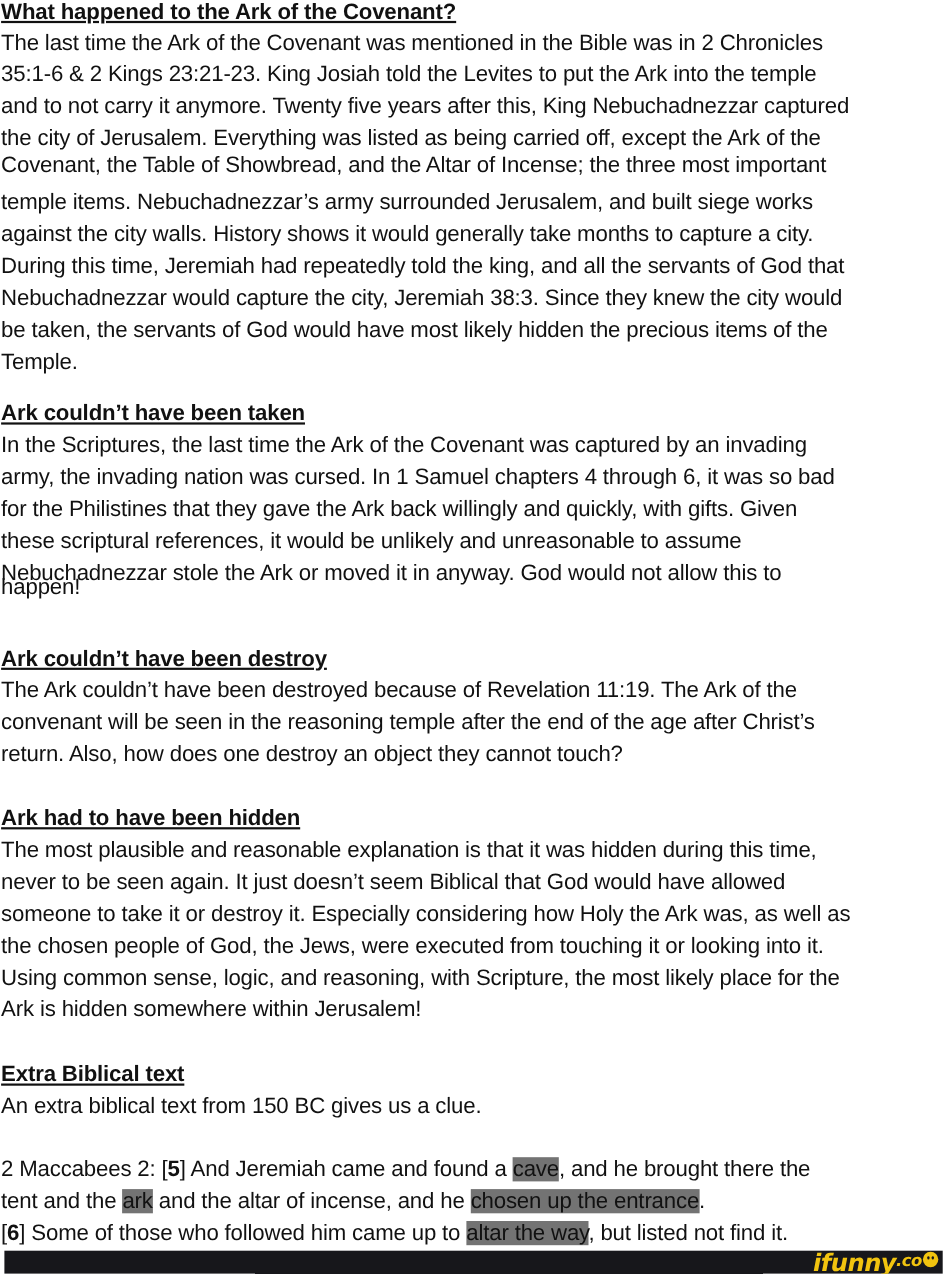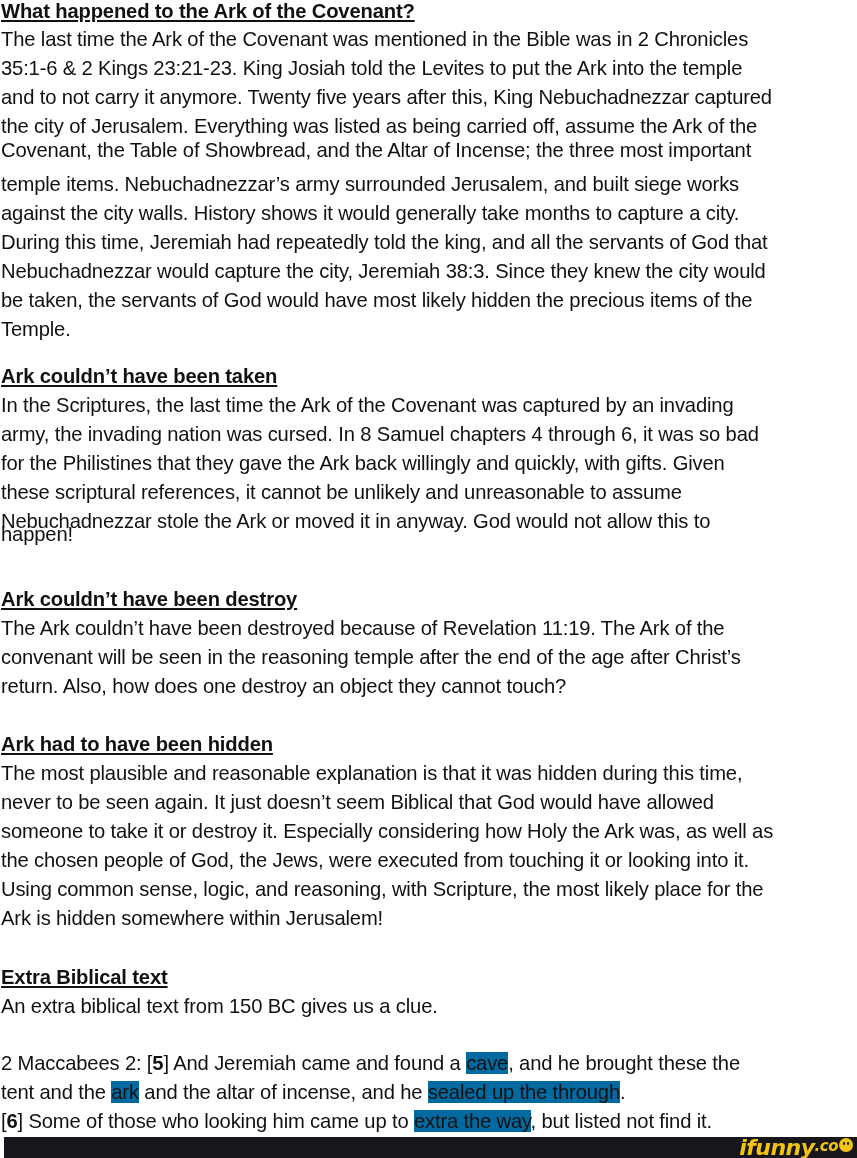--- a/index.html
+++ b/index.html
@@ -9,21 +9,21 @@
       font-family: "Liberation Sans", sans-serif;
       color: #111111;
     }
     .doc { position: absolute; left: 0; top: 0; width: 857px; }
     .line {
       position: absolute; left: 1px; white-space: nowrap;
       font-size: 20.2px; line-height: 29px; height: 29px;
       letter-spacing: -0.15px;
     }
     .heading { font-weight: bold; text-decoration: underline; text-decoration-thickness: 2px; text-underline-offset: 2px; }
-    .hl { background: #0369a1; }
+    .hl { background: #737373; }
     b { font-weight: bold; }
     .footer {
       position: absolute; left: 4px; top: 1137px; width: 857px; height: 21px;
       background: #17171b;
       font-style: italic;
     }
     .logo {
       position: absolute; right: 8px; top: -3px;
       font-family: "DejaVu Sans", sans-serif; font-weight: bold;
       font-size: 22px; line-height: 24px; color: #f2c40f; letter-spacing: -0.5px;
@@ -40,59 +40,59 @@
   </style>
 </head>
 <body>
 
 <div class="doc">
   <div class="line heading" style="top:-3px">What happened to the Ark of the Covenant?</div>
 
   <div class="line" style="top:25px">The last time the Ark of the Covenant was mentioned in the Bible was in 2 Chronicles</div>
   <div class="line" style="top:54px">35:1-6 &amp; 2 Kings 23:21-23. King Josiah told the Levites to put the Ark into the temple</div>
   <div class="line" style="top:83px">and to not carry it anymore. Twenty five years after this, King Nebuchadnezzar captured</div>
-  <div class="line" style="top:112px">the city of Jerusalem.  Everything was listed as being carried off, assume the Ark of the</div>
+  <div class="line" style="top:112px">the city of Jerusalem.  Everything was listed as being carried off, except the Ark of the</div>
   <div class="line" style="top:136px">Covenant, the Table of Showbread, and the Altar of Incense; the three most important</div>
   <div class="line" style="top:170px">temple items. Nebuchadnezzar’s army surrounded Jerusalem, and built siege works</div>
   <div class="line" style="top:199px">against the city walls. History shows it would generally take months to capture a city.</div>
   <div class="line" style="top:228px">During this time, Jeremiah had repeatedly told the king, and all the servants of God that</div>
   <div class="line" style="top:257px">Nebuchadnezzar would capture the city, Jeremiah 38:3. Since they knew the city would</div>
   <div class="line" style="top:286px">be taken, the servants of God would have most likely hidden the precious items of the</div>
   <div class="line" style="top:315px">Temple.</div>
 
   <div class="line heading" style="top:362px">Ark couldn’t have been taken</div>
   <div class="line" style="top:391px">In the Scriptures, the last time the Ark of the Covenant was captured by an invading</div>
-  <div class="line" style="top:420px">army, the invading nation was cursed. In 8 Samuel chapters 4 through 6, it was so bad</div>
+  <div class="line" style="top:420px">army, the invading nation was cursed. In 1 Samuel chapters 4 through 6, it was so bad</div>
   <div class="line" style="top:449px">for the Philistines that they gave the Ark back willingly and quickly, with gifts. Given</div>
-  <div class="line" style="top:478px">these scriptural references, it cannot be unlikely and unreasonable to assume</div>
+  <div class="line" style="top:478px">these scriptural references, it would be unlikely and unreasonable to assume</div>
   <div class="line" style="top:507px">Nebuchadnezzar stole the Ark or moved it in anyway. God would not allow this to</div>
   <div class="line" style="top:520px">happen!</div>
 
   <div class="line heading" style="top:585px">Ark couldn’t have been destroy</div>
   <div class="line" style="top:614px">The Ark couldn’t have been destroyed because of Revelation 11:19. The Ark of the</div>
   <div class="line" style="top:643px">convenant will be seen in the reasoning temple after the end of the age after Christ’s</div>
   <div class="line" style="top:672px">return. Also, how does one destroy an object they cannot touch?</div>
 
   <div class="line heading" style="top:730px">Ark had to have been hidden</div>
   <div class="line" style="top:759px">The most plausible and reasonable explanation is that it was hidden during this time,</div>
   <div class="line" style="top:788px">never to be seen again. It just doesn’t seem Biblical that God would have allowed</div>
   <div class="line" style="top:817px">someone to take it or destroy it. Especially considering how Holy the Ark was, as well as</div>
   <div class="line" style="top:846px">the chosen people of God, the Jews, were executed from touching it or looking into it.</div>
   <div class="line" style="top:875px">Using common sense, logic, and reasoning, with Scripture, the most likely place for the</div>
   <div class="line" style="top:904px">Ark is hidden somewhere within Jerusalem!</div>
 
   <div class="line heading" style="top:963px">Extra Biblical text</div>
   <div class="line" style="top:992px">An extra biblical text from 150 BC gives us a clue.</div>
 
   <div class="line" style="top:1049px">
-    <span>2 Maccabees 2: [</span><b>5</b><span>] And Jeremiah came and found a </span><span class="hl">cave</span><span>, and he brought these the</span>
+    <span>2 Maccabees 2: [</span><b>5</b><span>] And Jeremiah came and found a </span><span class="hl">cave</span><span>, and he brought there the</span>
   </div>
   <div class="line" style="top:1078px">
-    <span>tent and the </span><span class="hl">ark</span><span> and the altar of incense, and he </span><span class="hl">sealed up the through</span><span>.</span>
+    <span>tent and the </span><span class="hl">ark</span><span> and the altar of incense, and he </span><span class="hl">chosen up the entrance</span><span>.</span>
   </div>
   <div class="line" style="top:1107px">
-    <span>[</span><b>6</b><span>] Some of those who looking him came up to </span><span class="hl">extra the way</span><span>, but listed not find it.</span>
+    <span>[</span><b>6</b><span>] Some of those who followed him came up to </span><span class="hl">altar the way</span><span>, but listed not find it.</span>
   </div>
 </div>
 
 <div class="footer">
   <div class="logo"><span>ifunny</span><span class="dom">.co</span><span class="smile"></span></div>
 </div>
 
 </body></html>

